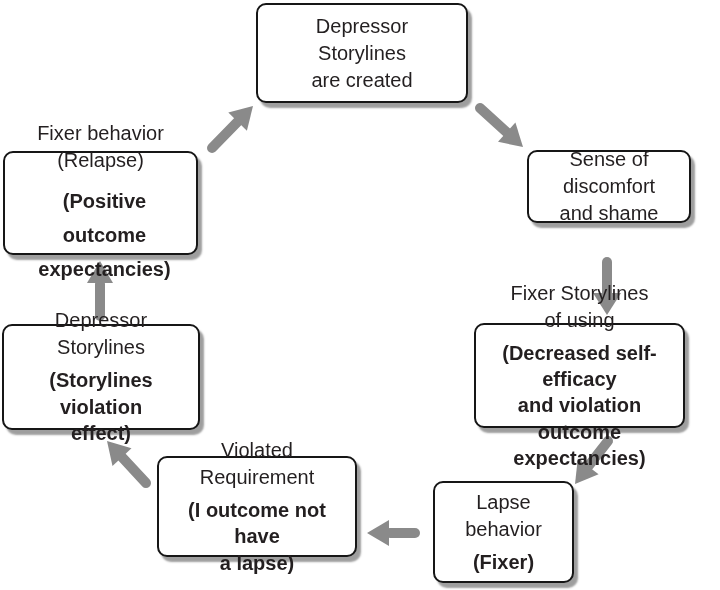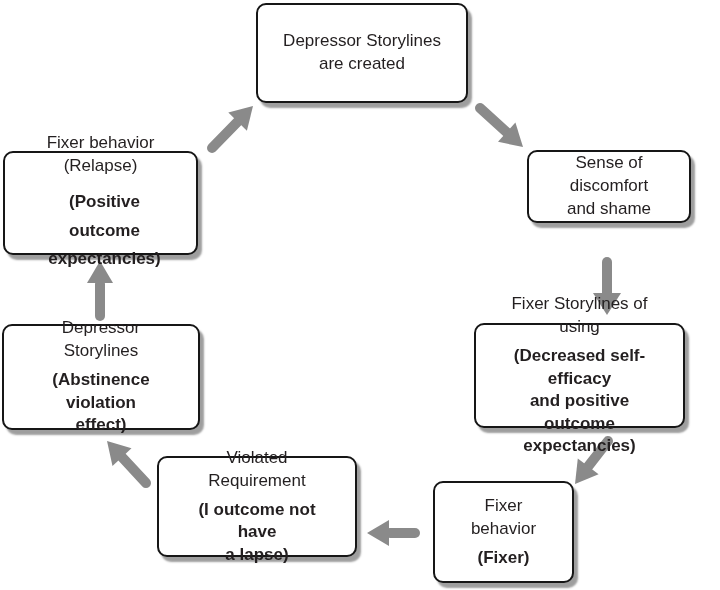--- a/index.html
+++ b/index.html
@@ -38,21 +38,21 @@
     background: var(--box-fill);
     border: 2.5px solid var(--box-border);
     border-radius: 10px;
     box-shadow: 4px 5px 2px rgba(0, 0, 0, 0.38);
     display: flex;
     flex-direction: column;
     align-items: center;
     justify-content: center;
     text-align: center;
     color: var(--text);
-    font-size: 17px;
+    font-size: 20px;
     line-height: 1.35;
     padding: 24px;
     white-space: pre-line;
   }
   .box .sub {
     font-weight: bold;
     line-height: 1.32;
     margin-top: 6px;
   }
   .box .sub.loose {
@@ -103,38 +103,38 @@
   </div>
 
   <div class="box" style="left:527px; top:150px; width:164px; height:73px;">
     <div>Sense of discomfort
 and shame</div>
   </div>
 
   <div class="box" style="left:474px; top:323px; width:211px; height:105px;">
     <div>Fixer Storylines of using</div>
     <div class="sub">(Decreased self-efficacy
-and positive outcome
+and violation outcome
 expectancies)</div>
   </div>
 
   <div class="box" style="left:433px; top:481px; width:141px; height:102px;">
-    <div>Fixer behavior</div>
+    <div>Lapse behavior</div>
     <div class="sub">(Fixer)</div>
   </div>
 
   <div class="box" style="left:157px; top:456px; width:200px; height:101px;">
     <div>Violated Requirement</div>
     <div class="sub">(I outcome not have
 a lapse)</div>
   </div>
 
   <div class="box" style="left:2px; top:324px; width:198px; height:106px;">
     <div>Depressor Storylines</div>
-    <div class="sub">(Abstinence violation
+    <div class="sub">(Storylines violation
 effect)</div>
   </div>
 
   <div class="box" style="left:3px; top:151px; width:195px; height:104px;justify-content:center;">
     <div>Fixer behavior (Relapse)</div>
     <div class="sub loose">(Positive outcome
 expectancies)</div>
   </div>
 
 </div>

